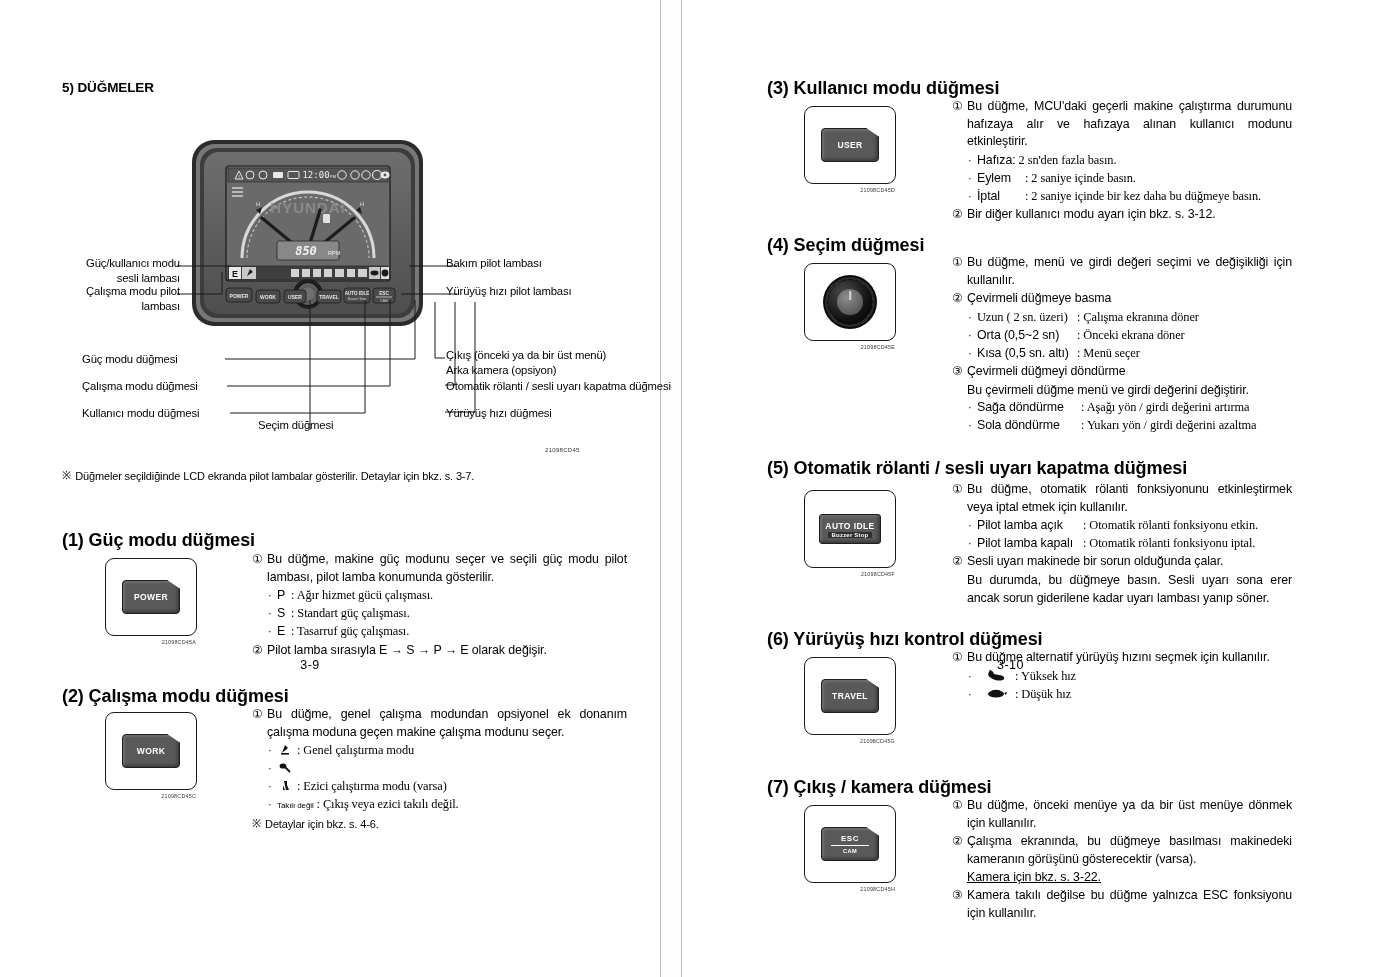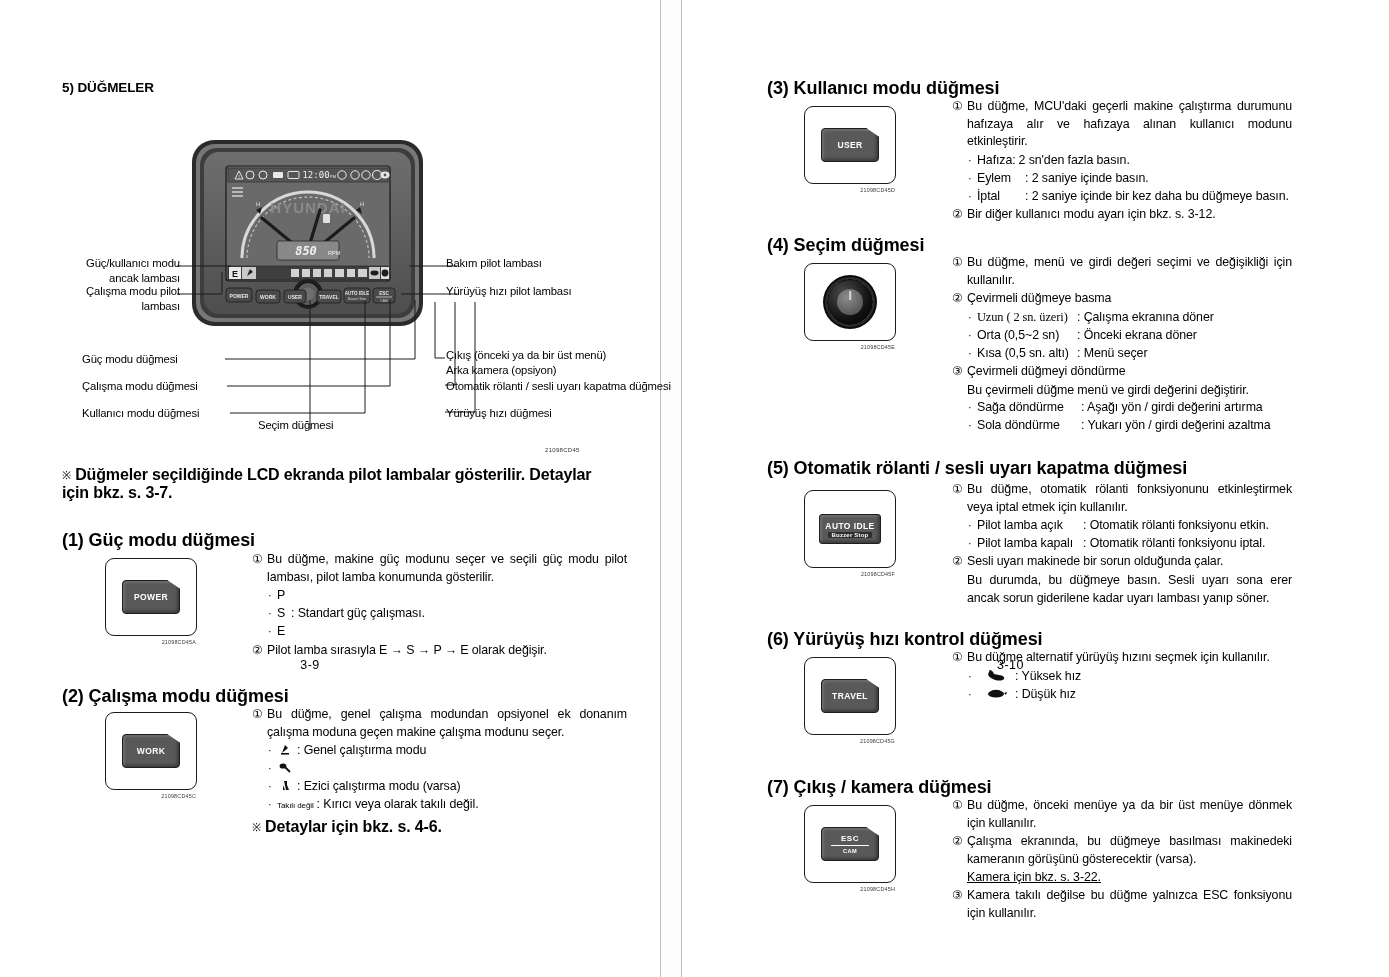--- a/index.html
+++ b/index.html
@@ -49,22 +49,22 @@
     margin: 0;
     letter-spacing: -.1px;
   }
   h3.sub-title {
     font-size: 18px;
     font-weight: bold;
     margin: 0;
     letter-spacing: -.1px;
   }
   .note-line {
-    font-size: 16px;
-    font-weight: bold;
+    font-size: 11px;
+    font-weight: normal;
     letter-spacing: -.15px;
   }
   .note-mark { font-size: 11px; margin-right: 4px; vertical-align: 1px; }
 
   
   .body-txt {
     font-size: 12.4px;
     line-height: 1.42;
     letter-spacing: -.1px;
   }
@@ -81,21 +81,21 @@
   }
   .num-body { flex: 1 1 auto; text-align: justify; }
   .dot-item {
     display: flex;
     align-items: baseline;
     padding-left: 16px;
     margin-bottom: .5px;
   }
   .dot { flex: 0 0 auto; width: 9px; font-size: 11px; }
   .dot-lbl { flex: 0 0 auto; }
-  .dot-txt { flex: 1 1 auto; }
+  .dot-txt { flex: 1 1 auto; font-family: Liberation Serif, serif; }
 
   
   .fig-block { position: relative; }
   .btn-frame {
     width: 92px; height: 78px;
     border: 1.6px solid #1a1a1a;
     border-radius: 9px;
     background: #fff;
     display: flex;
     align-items: center;
@@ -313,21 +313,21 @@
         <path d="M170 283 L305 283 L305 170"></path>
         <path d="M250 310 L250 170"></path>
         <path d="M385 228 L375 228 L375 172"></path>
         <path d="M385 255 L395 255 L395 172"></path>
         <path d="M385 282 L415 282 L415 172"></path>
       </g>
     </svg>
 
     <div class="callout r" style="left:20px;top:256px;width:160px;">
       <div>Güç/kullanıcı modu</div>
-      <div>ancak lambası</div>
+      <div>sesli lambası</div>
     </div>
     <div class="callout r" style="left:20px;top:284px;width:160px;">
       <div>Çalışma modu pilot</div>
       <div>lambası</div>
     </div>
     <div class="callout" style="left:82px;top:352px;">Güç modu düğmesi</div>
     <div class="callout" style="left:82px;top:379px;">Çalışma modu düğmesi</div>
     <div class="callout" style="left:82px;top:406px;">Kullanıcı modu düğmesi</div>
     <div class="callout" style="left:258px;top:418px;">Seçim düğmesi</div>
 
@@ -356,29 +356,31 @@
       <div class="fig-code">21098CD45A</div>
     </div>
     <div class="body-txt" style="position:absolute;left:252px;top:551px;width:375px;">
       <div class="num-item">
         <div class="circ-num">①</div>
         <div class="num-body">Bu düğme, makine güç modunu seçer ve seçili güç modu pilot lambası, pilot lamba konumunda gösterilir.</div>
       </div>
       <div class="dot-item">
         <span class="dot">·</span>
         <span class="dot-lbl" style="width:14px;">P</span>
+        <span class="dot-txt">: Ağır hizmet gücü çalışması.</span>
       </div>
       <div class="dot-item">
         <span class="dot">·</span>
         <span class="dot-lbl" style="width:14px;">S</span>
         <span class="dot-txt">: Standart güç çalışması.</span>
       </div>
       <div class="dot-item">
         <span class="dot">·</span>
         <span class="dot-lbl" style="width:14px;">E</span>
+        <span class="dot-txt">: Tasarruf güç çalışması.</span>
       </div>
       <div class="num-item">
         <div class="circ-num">②</div>
         <div class="num-body">Pilot lamba sırasıyla E → S → P → E olarak değişir.</div>
       </div>
     </div>
 
     <div style="position:absolute;left:62px;top:686px;">
       <h3 class="sub-title">(2) Çalışma modu düğmesi</h3>
     </div>
@@ -418,21 +420,21 @@
           <svg width="13" height="12" viewBox="0 0 13 12">
               <path d="M5 1 L8 1 L8 5 L10 10 L7 10 Z" fill="#111"></path>
               <path d="M4 5 L6 10 L4 10 Z" fill="#111"></path>
             </svg>
         </span>
         <span class="dot-txt" style="margin-left:4px;">: Ezici çalıştırma modu (varsa)</span>
       </div>
       <div class="dot-item">
         <span class="dot">·</span>
         <span class="tiny-lbl">Takılı değil</span>
-        <span class="dot-txt" style="margin-left:3px;">: Kırıcı veya olarak takılı değil.</span>
+        <span class="dot-txt" style="margin-left:3px;">: Çıkış veya ezici takılı değil.</span>
       </div>
       <div style="margin-top:2px;">
         <span class="note-mark">※</span><span class="note-line">Detaylar için bkz. s. 4-6.</span>
       </div>
     </div>
 
     <div class="page-num">3-9</div>
   </div>
 
   <div class="page page-right">

